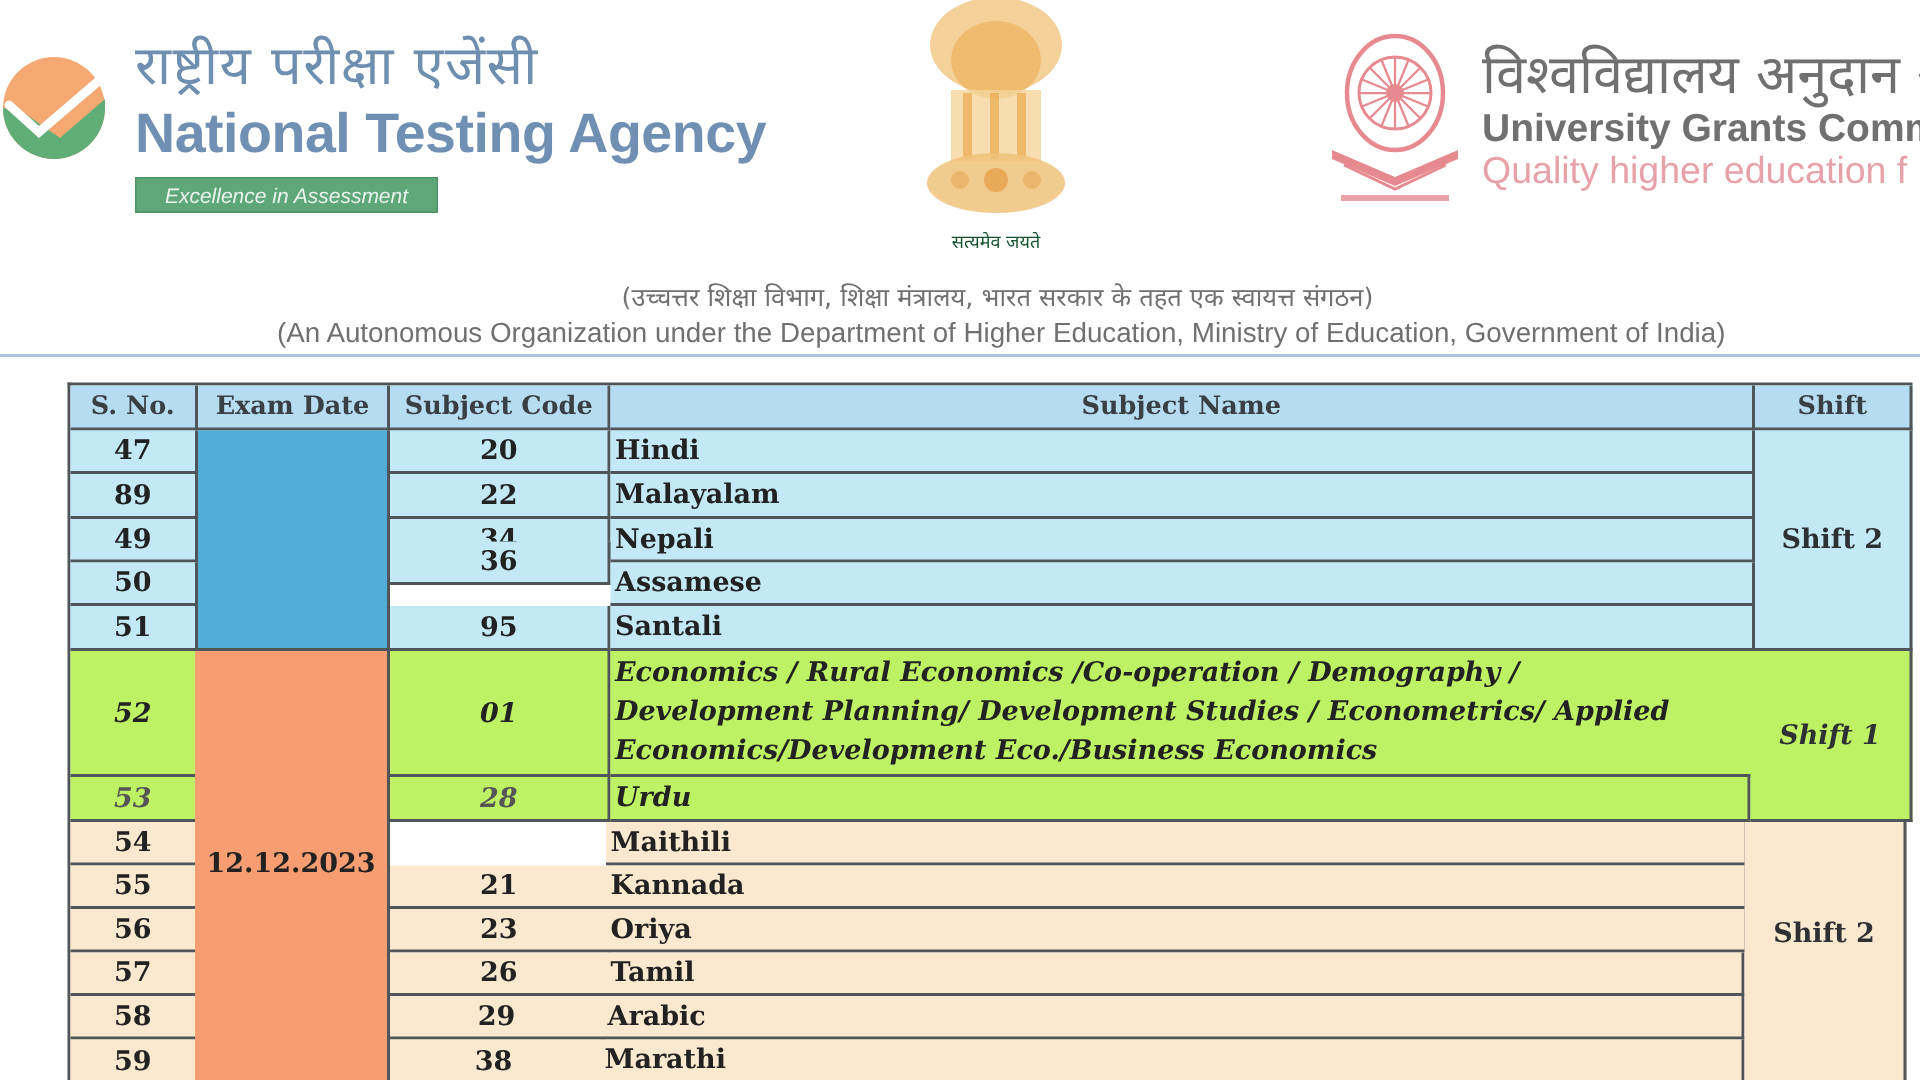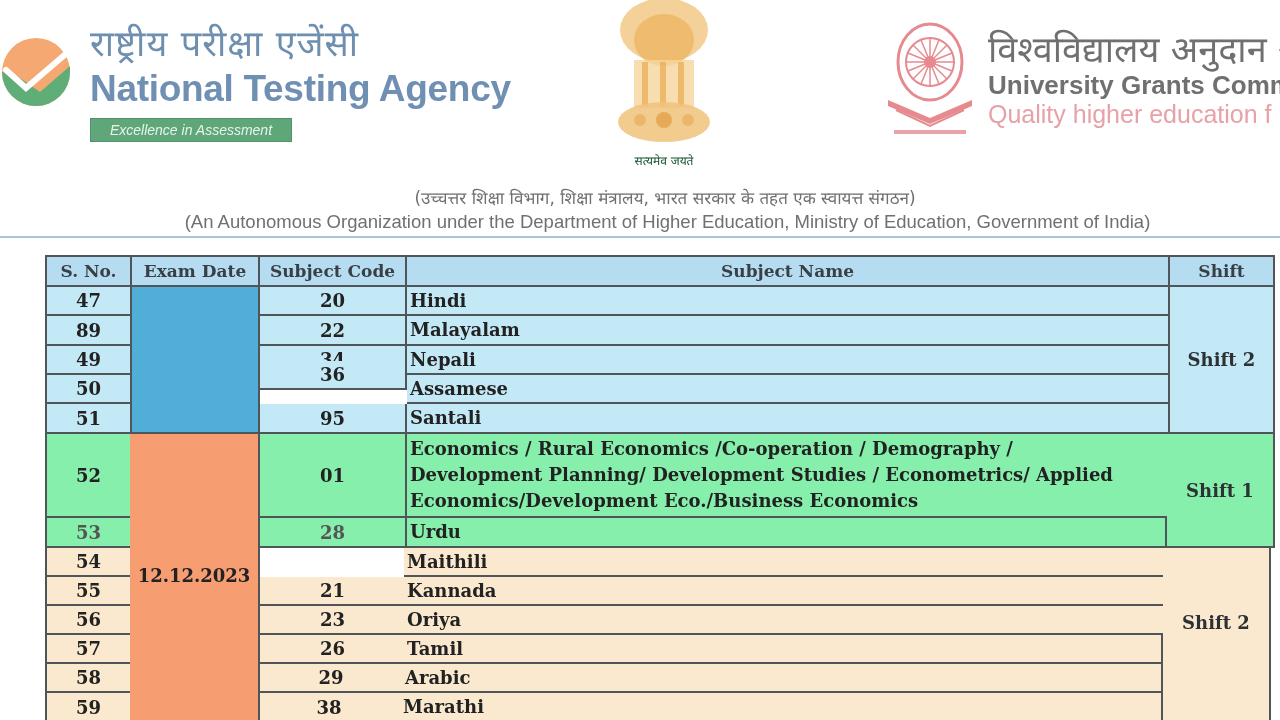--- a/index.html
+++ b/index.html
@@ -21,21 +21,21 @@
   .ugc-tag { left:988px; top:100px; font-family:"Liberation Sans", sans-serif; font-size:25px; color:#e7a1a8; white-space:nowrap; }
 
   .sub-hindi { left:0; width:1330px; top:186px; text-align:center; font-family:"DejaVu Sans", sans-serif; font-size:17px; color:#707070; white-space:nowrap; }
   .sub-eng { left:0; width:1335px; top:211px; text-align:center; font-family:"Liberation Sans", sans-serif; font-size:18.5px; color:#707070; white-space:nowrap; }
   .divider { left:0; top:236px; width:1280px; height:2px; background:#a9c6dc; }
   .cell { position:absolute; box-sizing:border-box; border-right:2px solid #4f5558; border-bottom:2px solid #4f5558; display:flex; align-items:center; font-weight:bold; color:#222; overflow:hidden; }
   .hdr { background:#b5dcf1; color:#3a3f44; font-size:17px; justify-content:center; }
   .c-num { justify-content:center; font-size:18px; }
   .c-name { justify-content:flex-start; padding-left:3px; font-size:18px; line-height:26px; }
   .blue-row { background:#c4e9f6; }
-  .white-row { background:#86efac; }
+  .white-row { background:#bef264;font-style:italic; }
   .beige-row { background:#fbe9cf; }
   .date-blue { background:#51aed8; }
   .date-orange { background:#f79d72; justify-content:center; font-size:18px; }
   .shift { justify-content:center; font-size:18px; color:#2e3134; }
   .tbl-top { left:45px; top:255px; width:1230px; height:2px; background:#4f5558; }
   .tbl-left { left:45px; top:255px; width:2px; height:470px; background:#4f5558; }
 </style>
 </head>
 <body>
 

